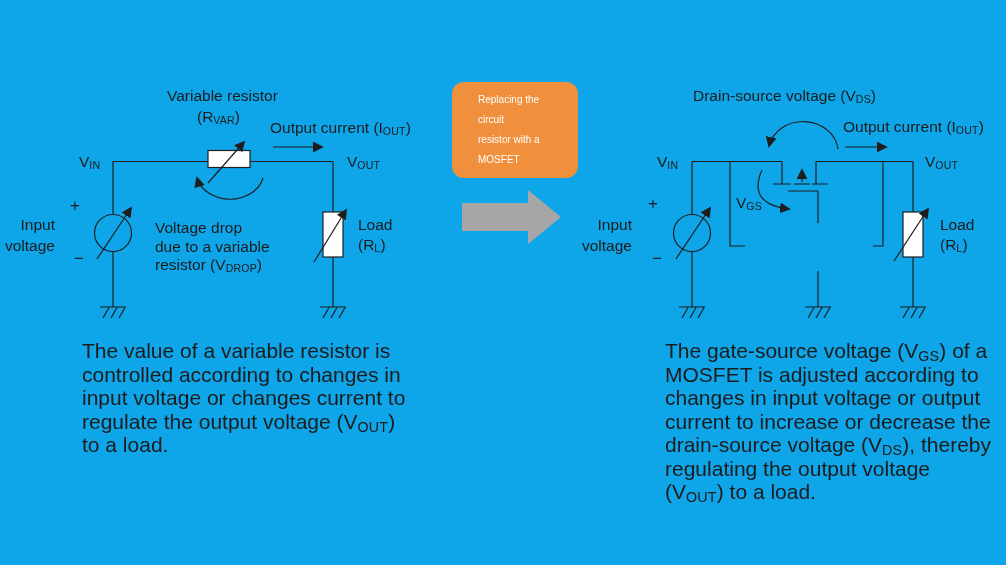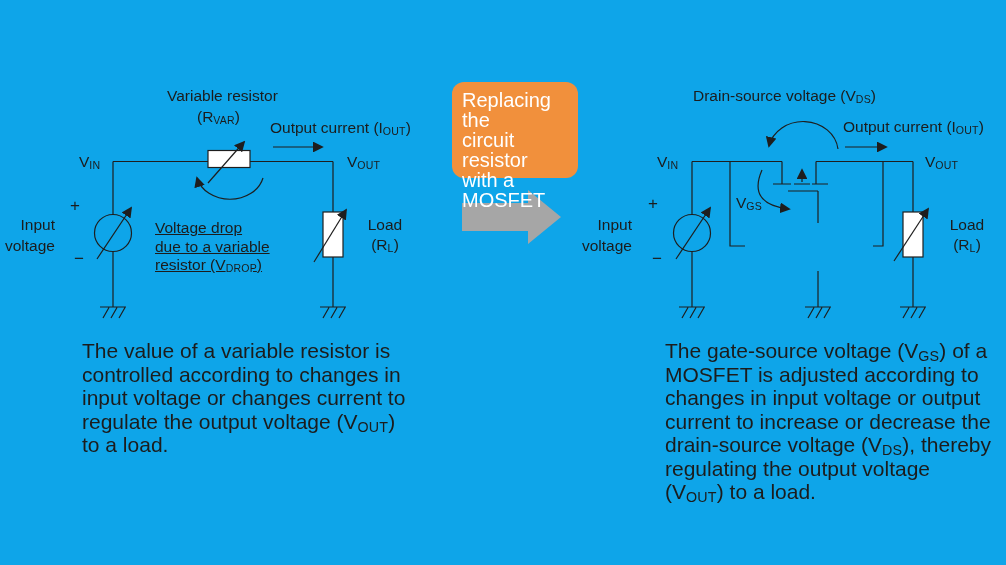--- a/index.html
+++ b/index.html
@@ -5,28 +5,28 @@
   html,body { margin:0; padding:0; background:#ffffff; }
   .canvas {
     position:relative; width:1006px; height:565px; background:#0ea5e9;
     font-family:"Liberation Sans", sans-serif; color:#1c1c1c; overflow:hidden;
   }
   svg.wires { position:absolute; left:0; top:0; }
   .lbl { position:absolute; font-size:15.5px; white-space:nowrap; line-height:19px; }
   .multi { white-space:normal; }
   sub { font-size:0.68em; line-height:0; vertical-align:-0.22em; letter-spacing:0.2px; }
   .src-lbl { line-height:21px;text-align:right; }
-  .note { line-height:18.5px;text-decoration:underline; }
-  .load-lbl { text-align:center; line-height:20px; width:54px; }
+  .note { line-height:18.5px; }
+  .load-lbl { line-height:20px; width:54px; }
   .sign { font-size:17px; }
   .caption { position:absolute; font-size:21px; line-height:23.5px; white-space:nowrap; }
   .transition-box {
     position:absolute; left:452px; top:82px; width:126px; height:96px;
-    border-radius:12px; box-sizing:border-box; padding:8px 10px;
-    color:#ffffff; font-size:20px; line-height:20px;
+    border-radius:12px; box-sizing:border-box; padding:8px 26px;
+    color:#ffffff; font-size:10px; line-height:20px;
   }
   .gate-box {
     position:absolute; left:745px; top:223px; width:128px; height:48px;
     box-sizing:border-box; border:1.3px solid #1e1e1e; background:#ffffff;
     display:flex; align-items:center; justify-content:center; text-align:center;
     font-size:16px; line-height:19px;
   }
 </style>
 </head>
 <body>

